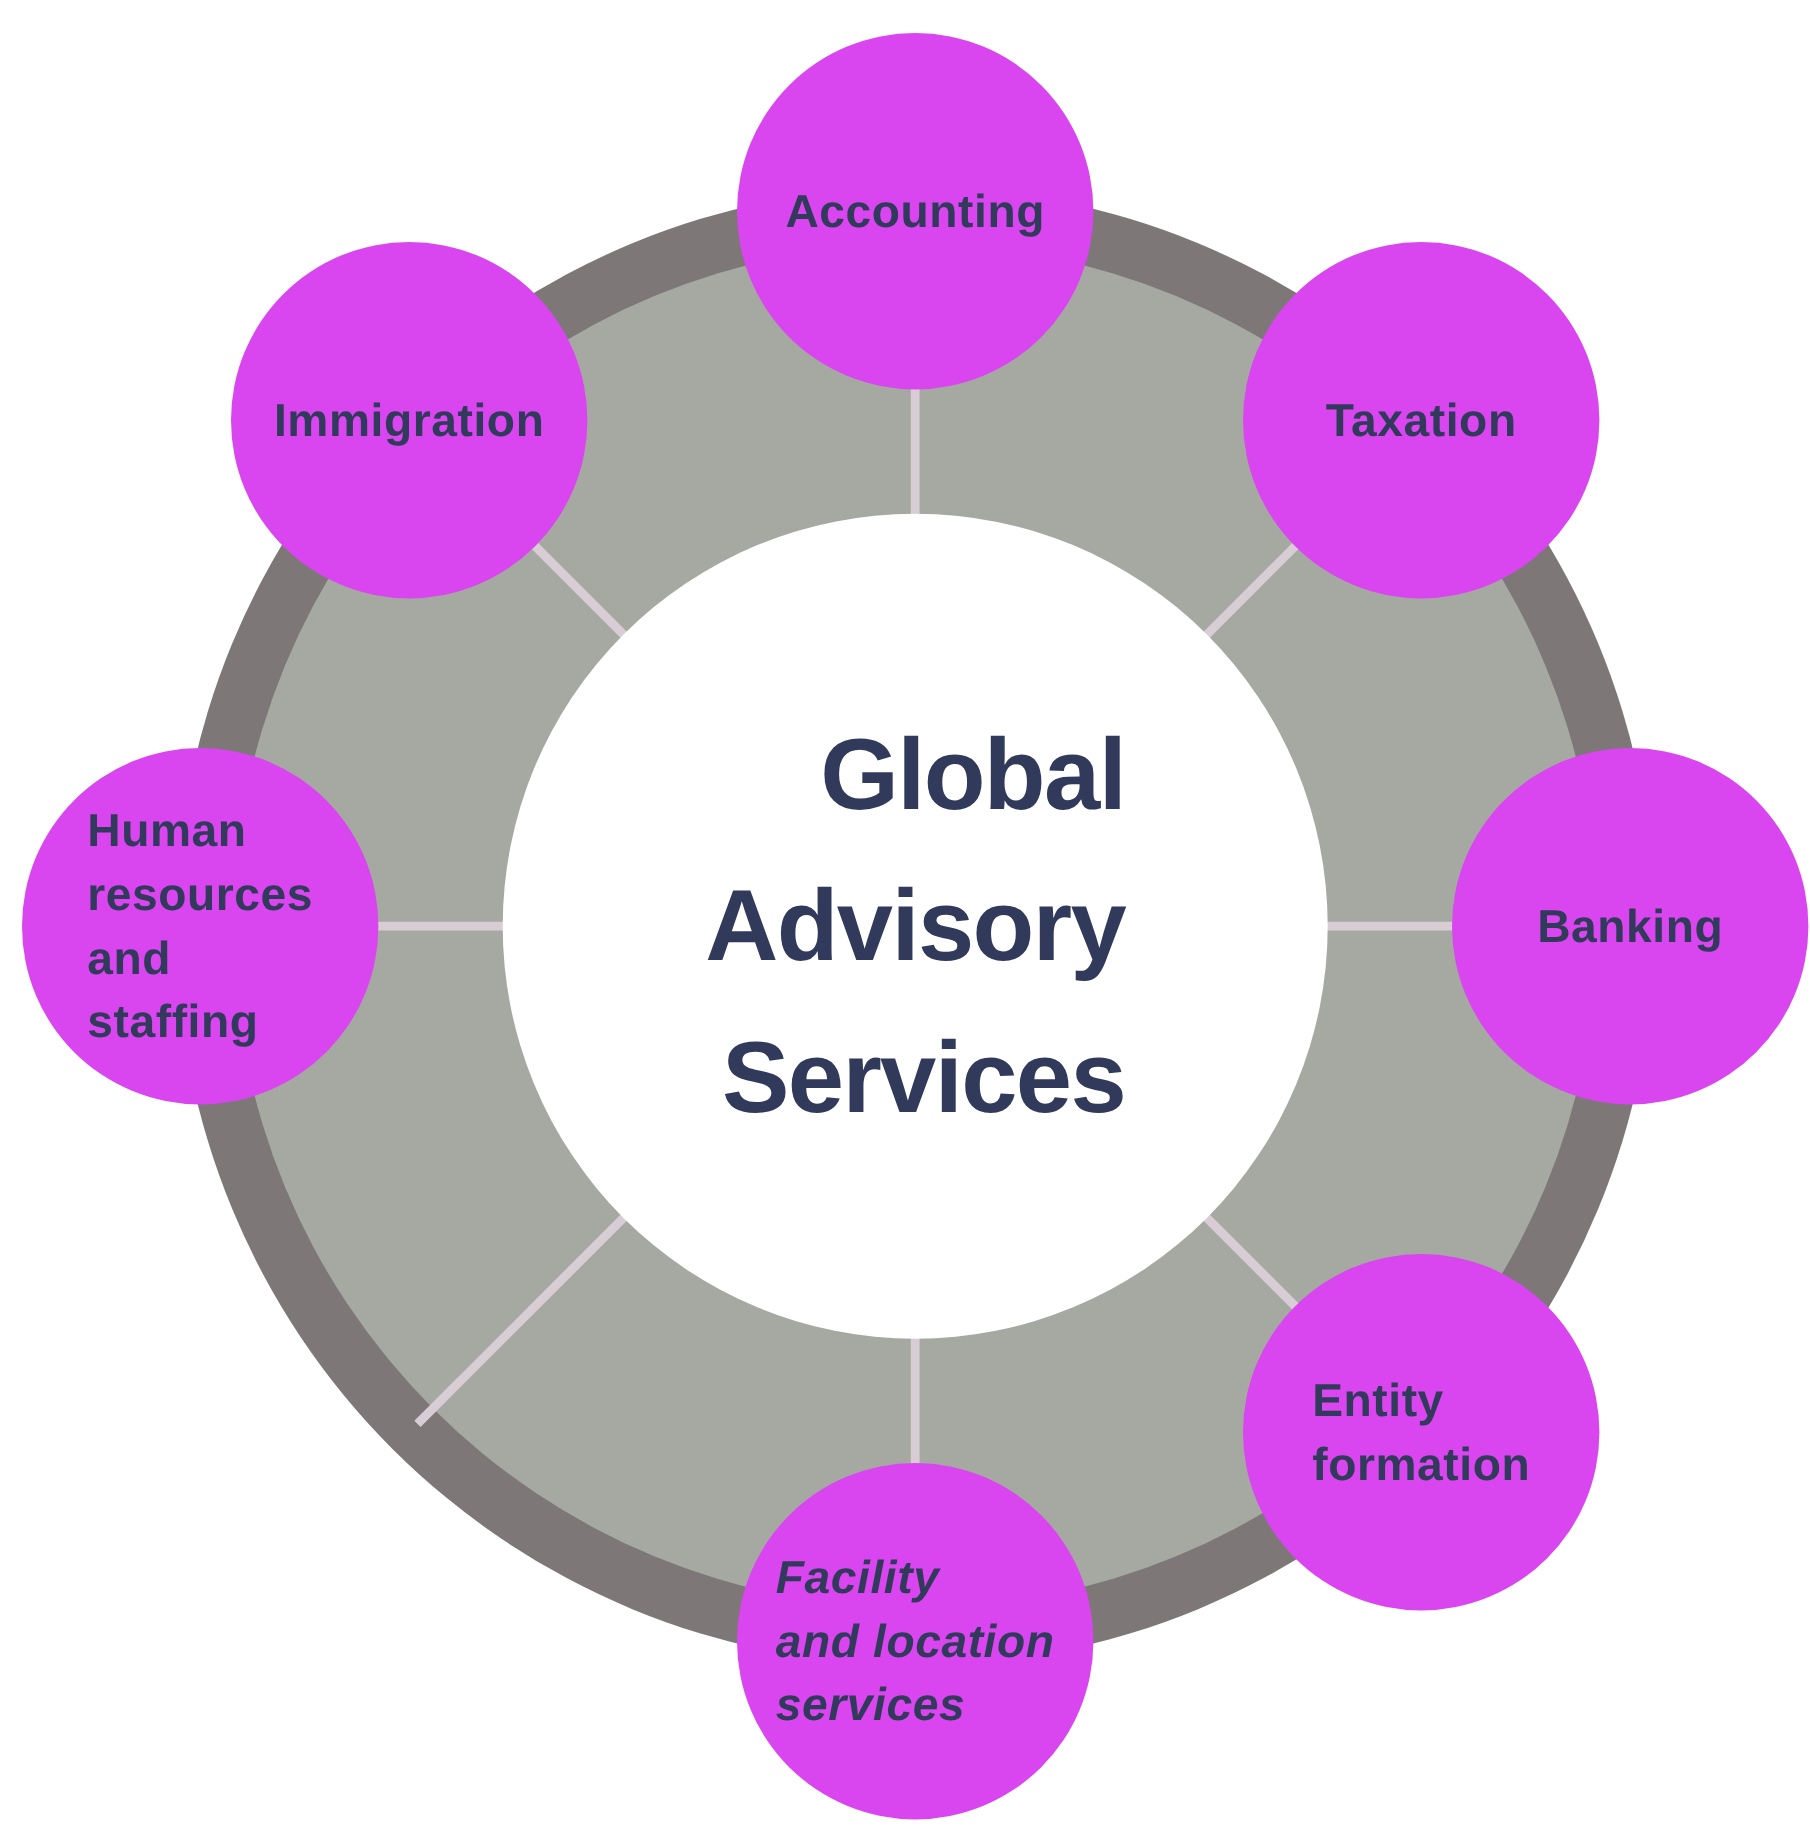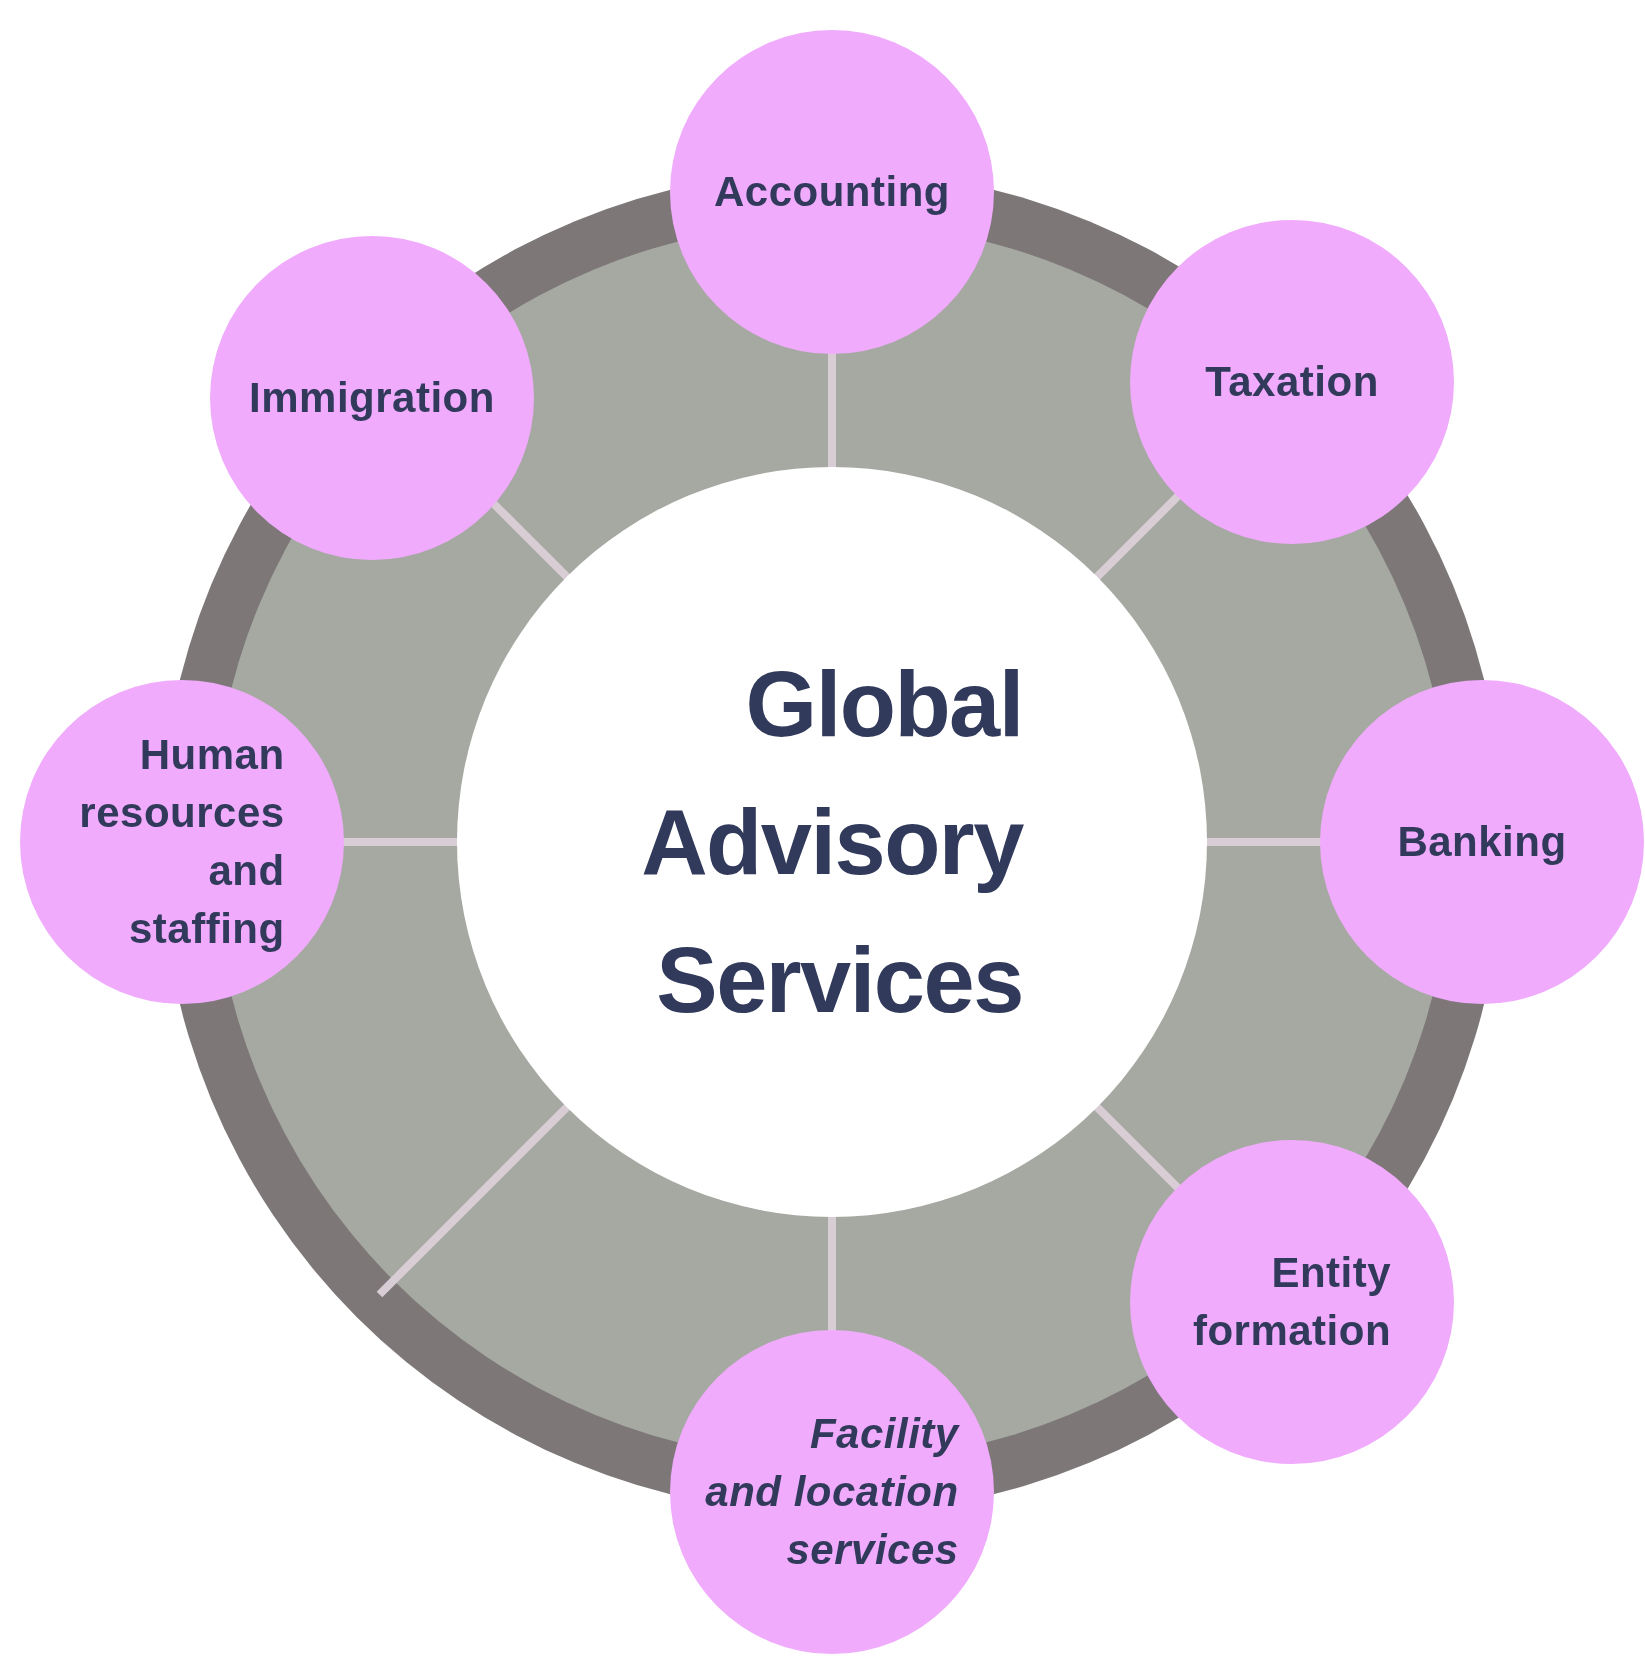--- a/index.html
+++ b/index.html
@@ -42,42 +42,42 @@
     line-height: 1.5;
     letter-spacing: -1.5px;
     color: #323A5B;
     white-space: pre-line;
   }
   .node {
     position: absolute;
     width: 324px;
     height: 324px;
     border-radius: 50%;
-    background: #f0abfc;
+    background: #d946ef;
     display: flex;
     align-items: center;
     justify-content: center;
-    text-align: right;
+    text-align: left;
   }
   .node-label {
     font-weight: bold;
     font-size: 42px;
     line-height: 1.38;
     letter-spacing: 0.5px;
     color: #323A5B;
     white-space: pre-line;
   }
   .node-accounting { left: 670px;  top: 30px;   }
   .node-taxation   { left: 1130px; top: 220px;  }
   .node-banking    { left: 1320px; top: 680px;  }
   .node-entity     { left: 1130px; top: 1140px; }
   .node-facility   { left: 670px;  top: 1330px; font-style: italic; }
   .node-expatriate { left: 210px;  top: 1140px; }
   .node-hr         { left: 20px;   top: 680px;  }
-  .node-immigration{ left: 210px;  top: 236px;  }
+  .node-immigration{ left: 210px;  top: 220px;  }
 </style>
 </head>
 <body>
 
 <div class="stage">
 
   <svg class="ring-svg" viewBox="0 0 1645 1660" xmlns="http://www.w3.org/2000/svg">
     <circle cx="832" cy="842" r="672" fill="#7D7778"></circle>
     <circle cx="832" cy="842" r="620" fill="#A6A9A2"></circle>
     <g stroke="#D8CDD5" stroke-width="8">

